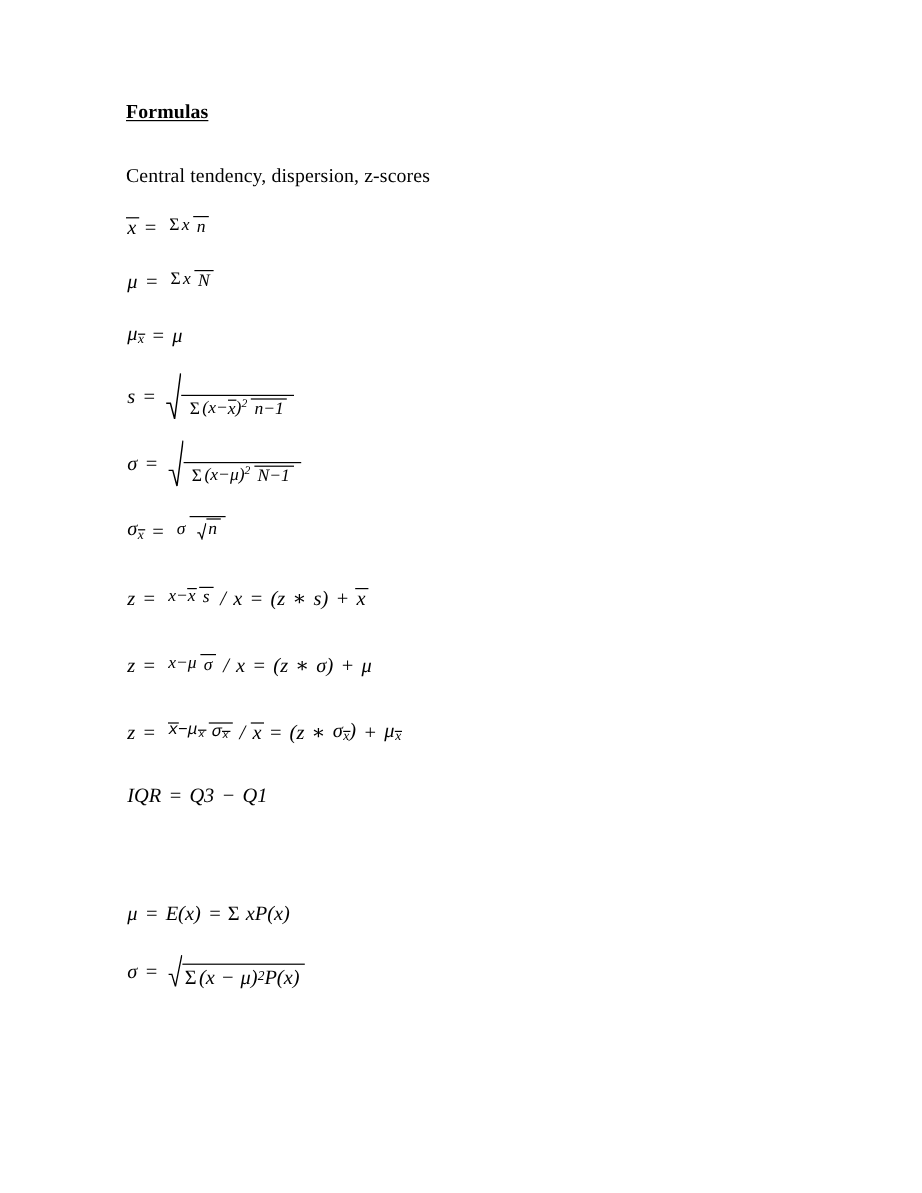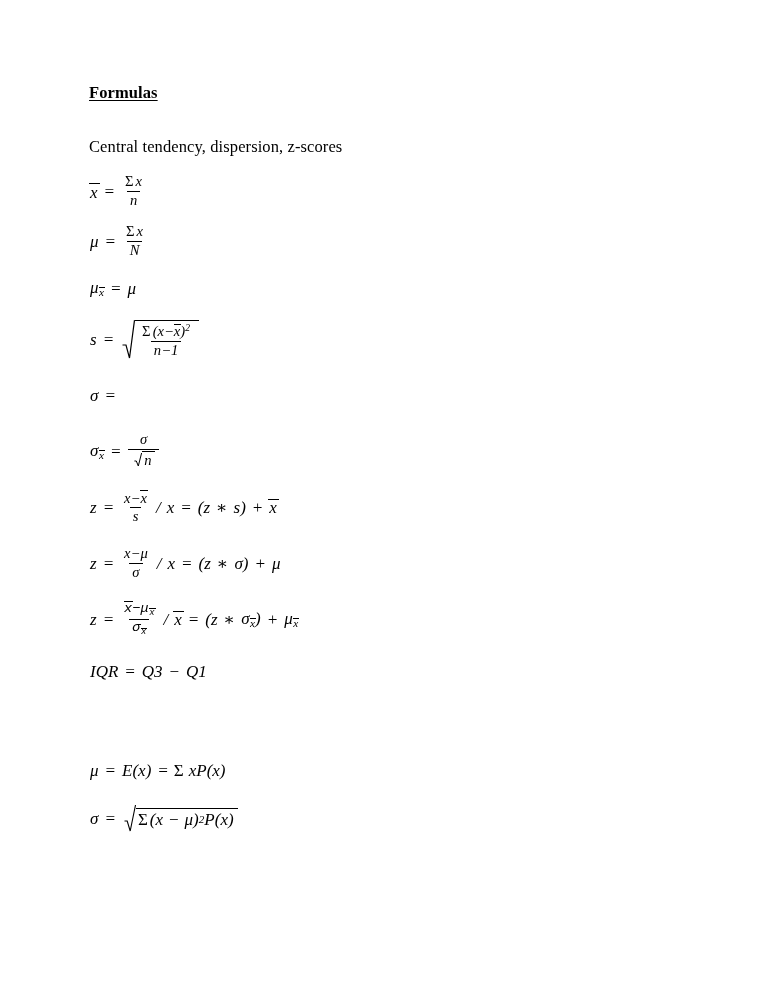--- a/index.html
+++ b/index.html
@@ -12,21 +12,21 @@
     width: 768px;
     height: 994px;
     background: #ffffff;
     margin: 0 auto;
     overflow: hidden;
     font-family: "Liberation Serif", "DejaVu Serif", serif;
     color: #000000;
   }
   .content {
     position: absolute;
-    left: 89px;
+    left: 105px;
     top: 84px;
     width: 590px;
   }
 
   
   .h-title {
     font-size: 16.5px;
     font-weight: bold;
     text-decoration: underline;
     text-underline-offset: 2px;
@@ -88,41 +88,40 @@
   }
   sup.sp {
     font-size: 0.66em;
     vertical-align: 0.52em;
     font-style: italic;
   }
 
   
   .frac {
     display: inline-flex;
-    flex-direction: column;
     align-items: center;
     justify-content: center;
     vertical-align: middle;
     margin: 0 2px;
     line-height: 1.08;
   }
   .frac .num,
   .frac .den {
     padding: 0 3px;
     font-size: 0.86em;
     white-space: nowrap;
   }
   .frac .num { padding-bottom: 1px; }
   .frac .den { padding-top: 1px; border-top: 1px solid #000; }
   .frac.small .num, .frac.small .den { font-size: 0.8em; font-family: Liberation Mono, monospace; }
 
   
   .rad {
     display: inline-flex;
-    align-items: center;
+    align-items: flex-end;
     margin: 0 1px 0 3px;
   }
   .rad .sign {
     display: flex;
     align-items: flex-end;
     font-style: normal;
     font-size: 1em;
     line-height: 1;
   }
   .rad .sign svg { display: block; }
@@ -188,20 +187,33 @@
             <span class="num"><span class="sigma-glyph">Σ</span><span>(</span><span>x</span><span>−</span><span class="bar"><span class="barline"></span><span>x</span></span><span>)</span><sup class="sp">2</sup></span>
             <span class="den">n−1</span>
           </span>
         </span>
       </span>
     </div>
 
     <div class="eq tall">
       <span class="tok">σ</span>
       <span class="op">=</span>
+      <span class="rad">
+        <span class="sign">
+          <svg width="13" height="40" viewBox="0 0 13 40">
+              <path d="M0.5 26 L4 26 L7.5 39 L12.5 1.2" fill="none" stroke="#000" stroke-width="1.2"></path>
+            </svg>
+        </span>
+        <span class="body">
+          <span class="frac">
+            <span class="num"><span class="sigma-glyph">Σ</span><span>(</span><span>x</span><span>−</span><span>μ</span><span>)</span><sup class="sp">2</sup></span>
+            <span class="den">N−1</span>
+          </span>
+        </span>
+      </span>
     </div>
 
     <div class="eq tall">
       <span class="tok"><span>σ</span><sub class="sb"><span class="bar"><span class="barline"></span><span>x</span></span></sub></span>
       <span class="op">=</span>
       <span class="frac">
         <span class="num">σ</span>
         <span class="den">
           <span class="rad inline">
             <span class="sign">

